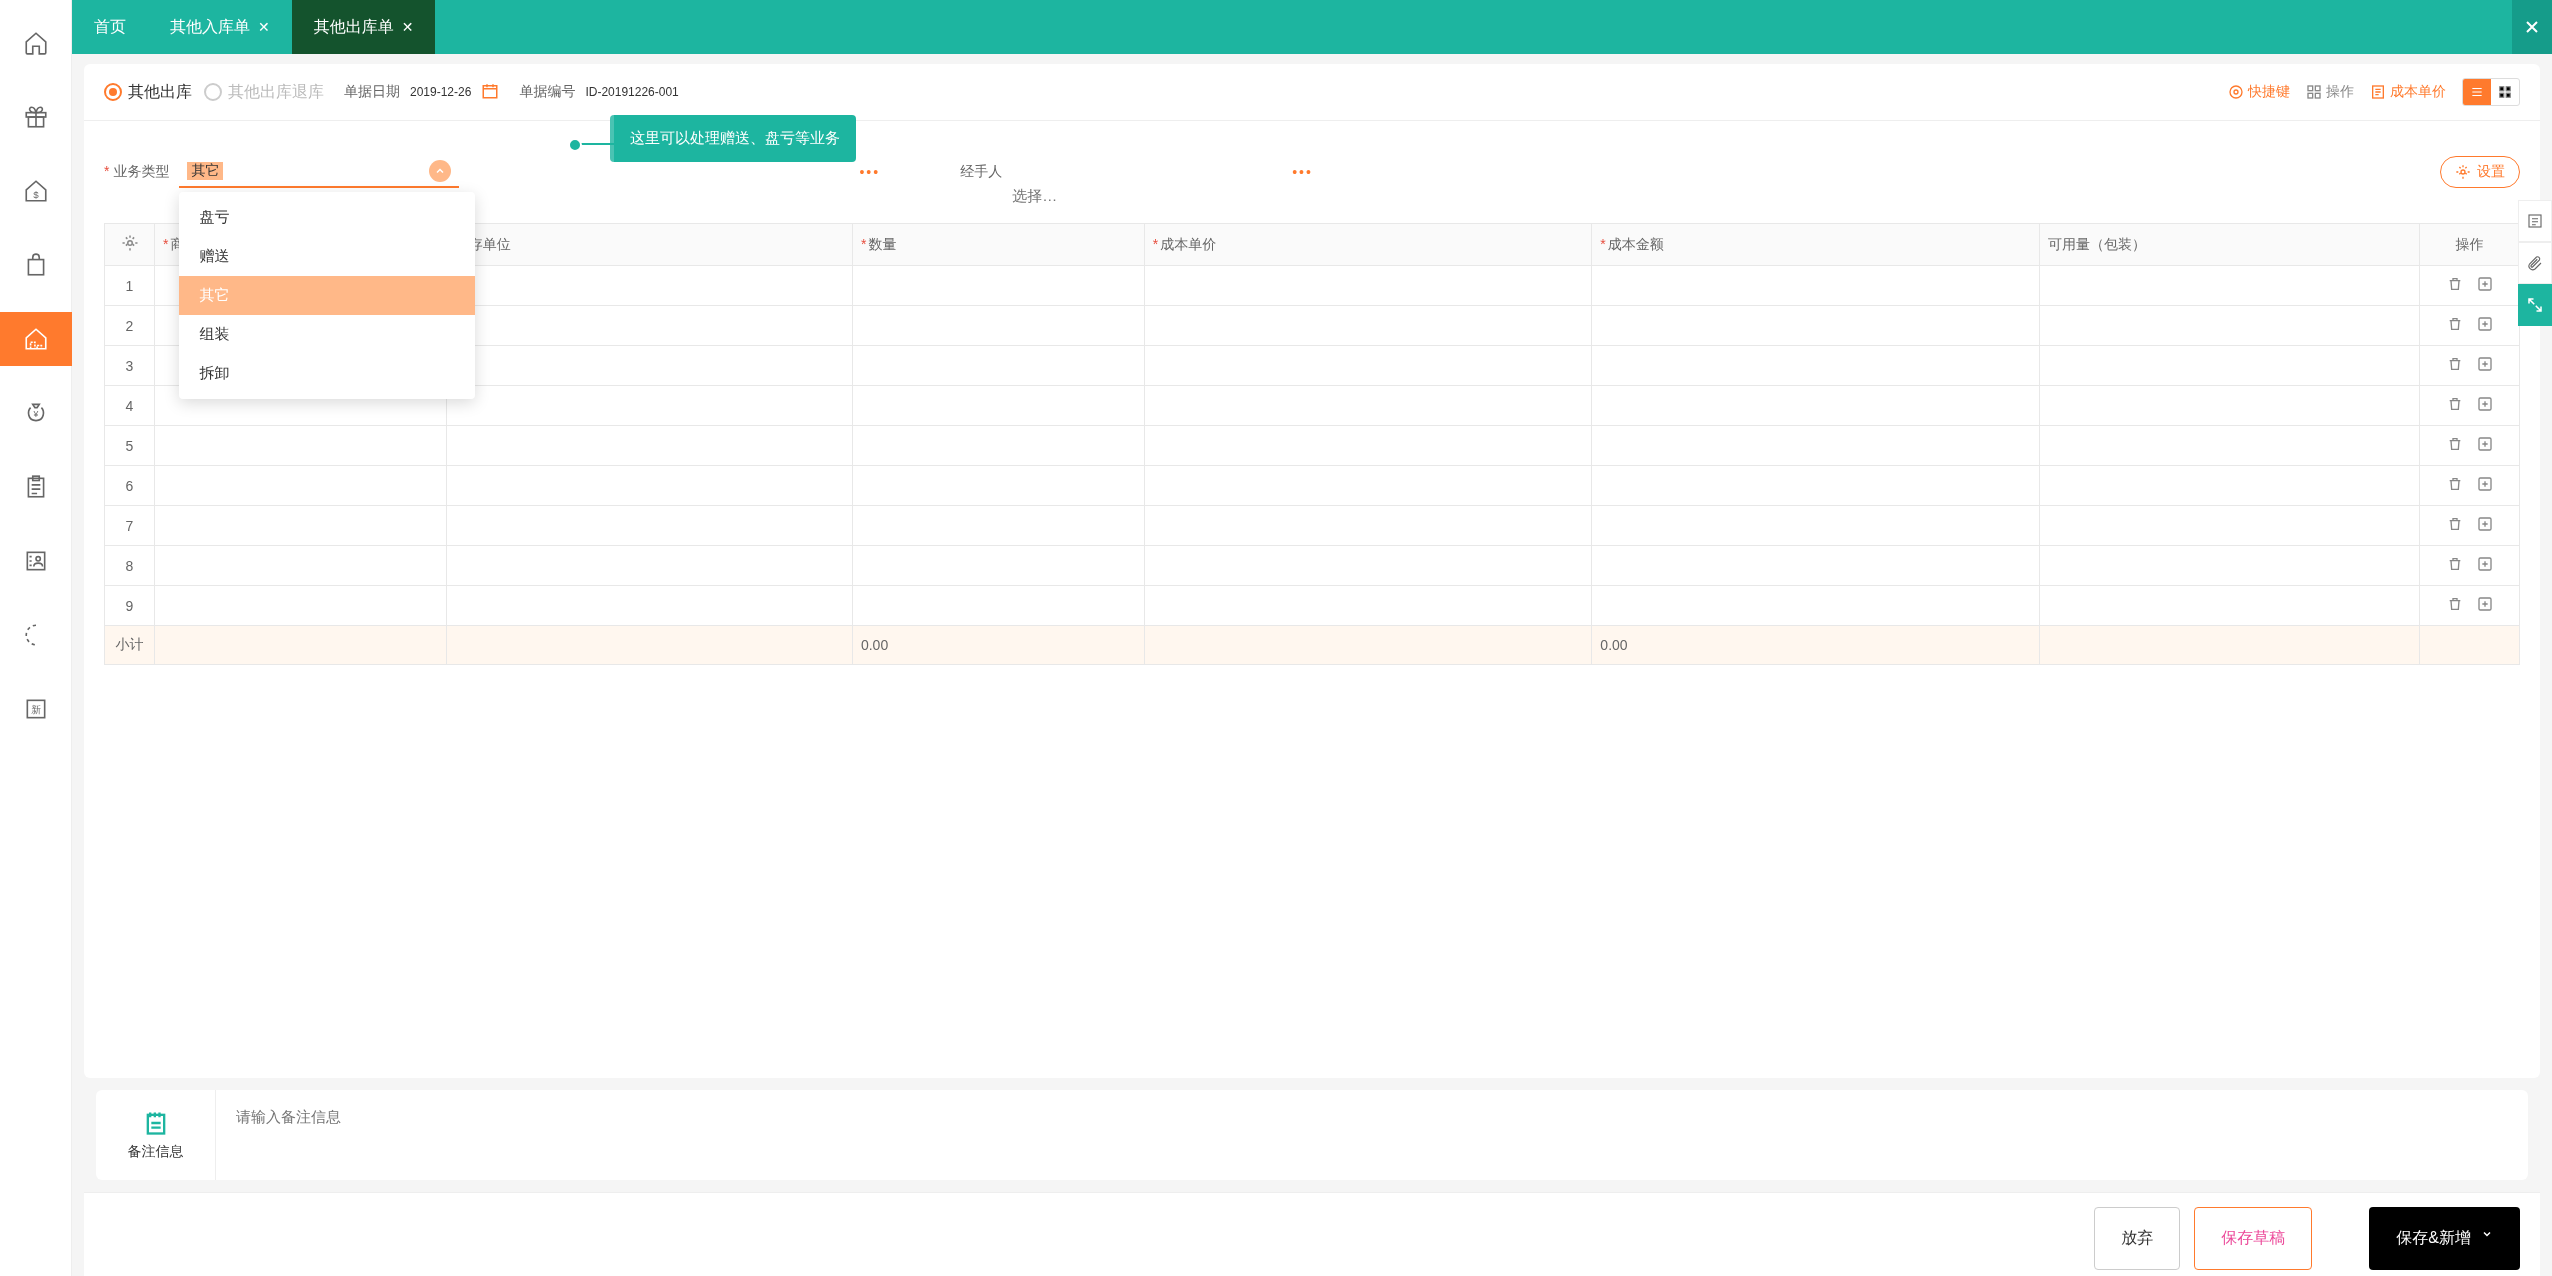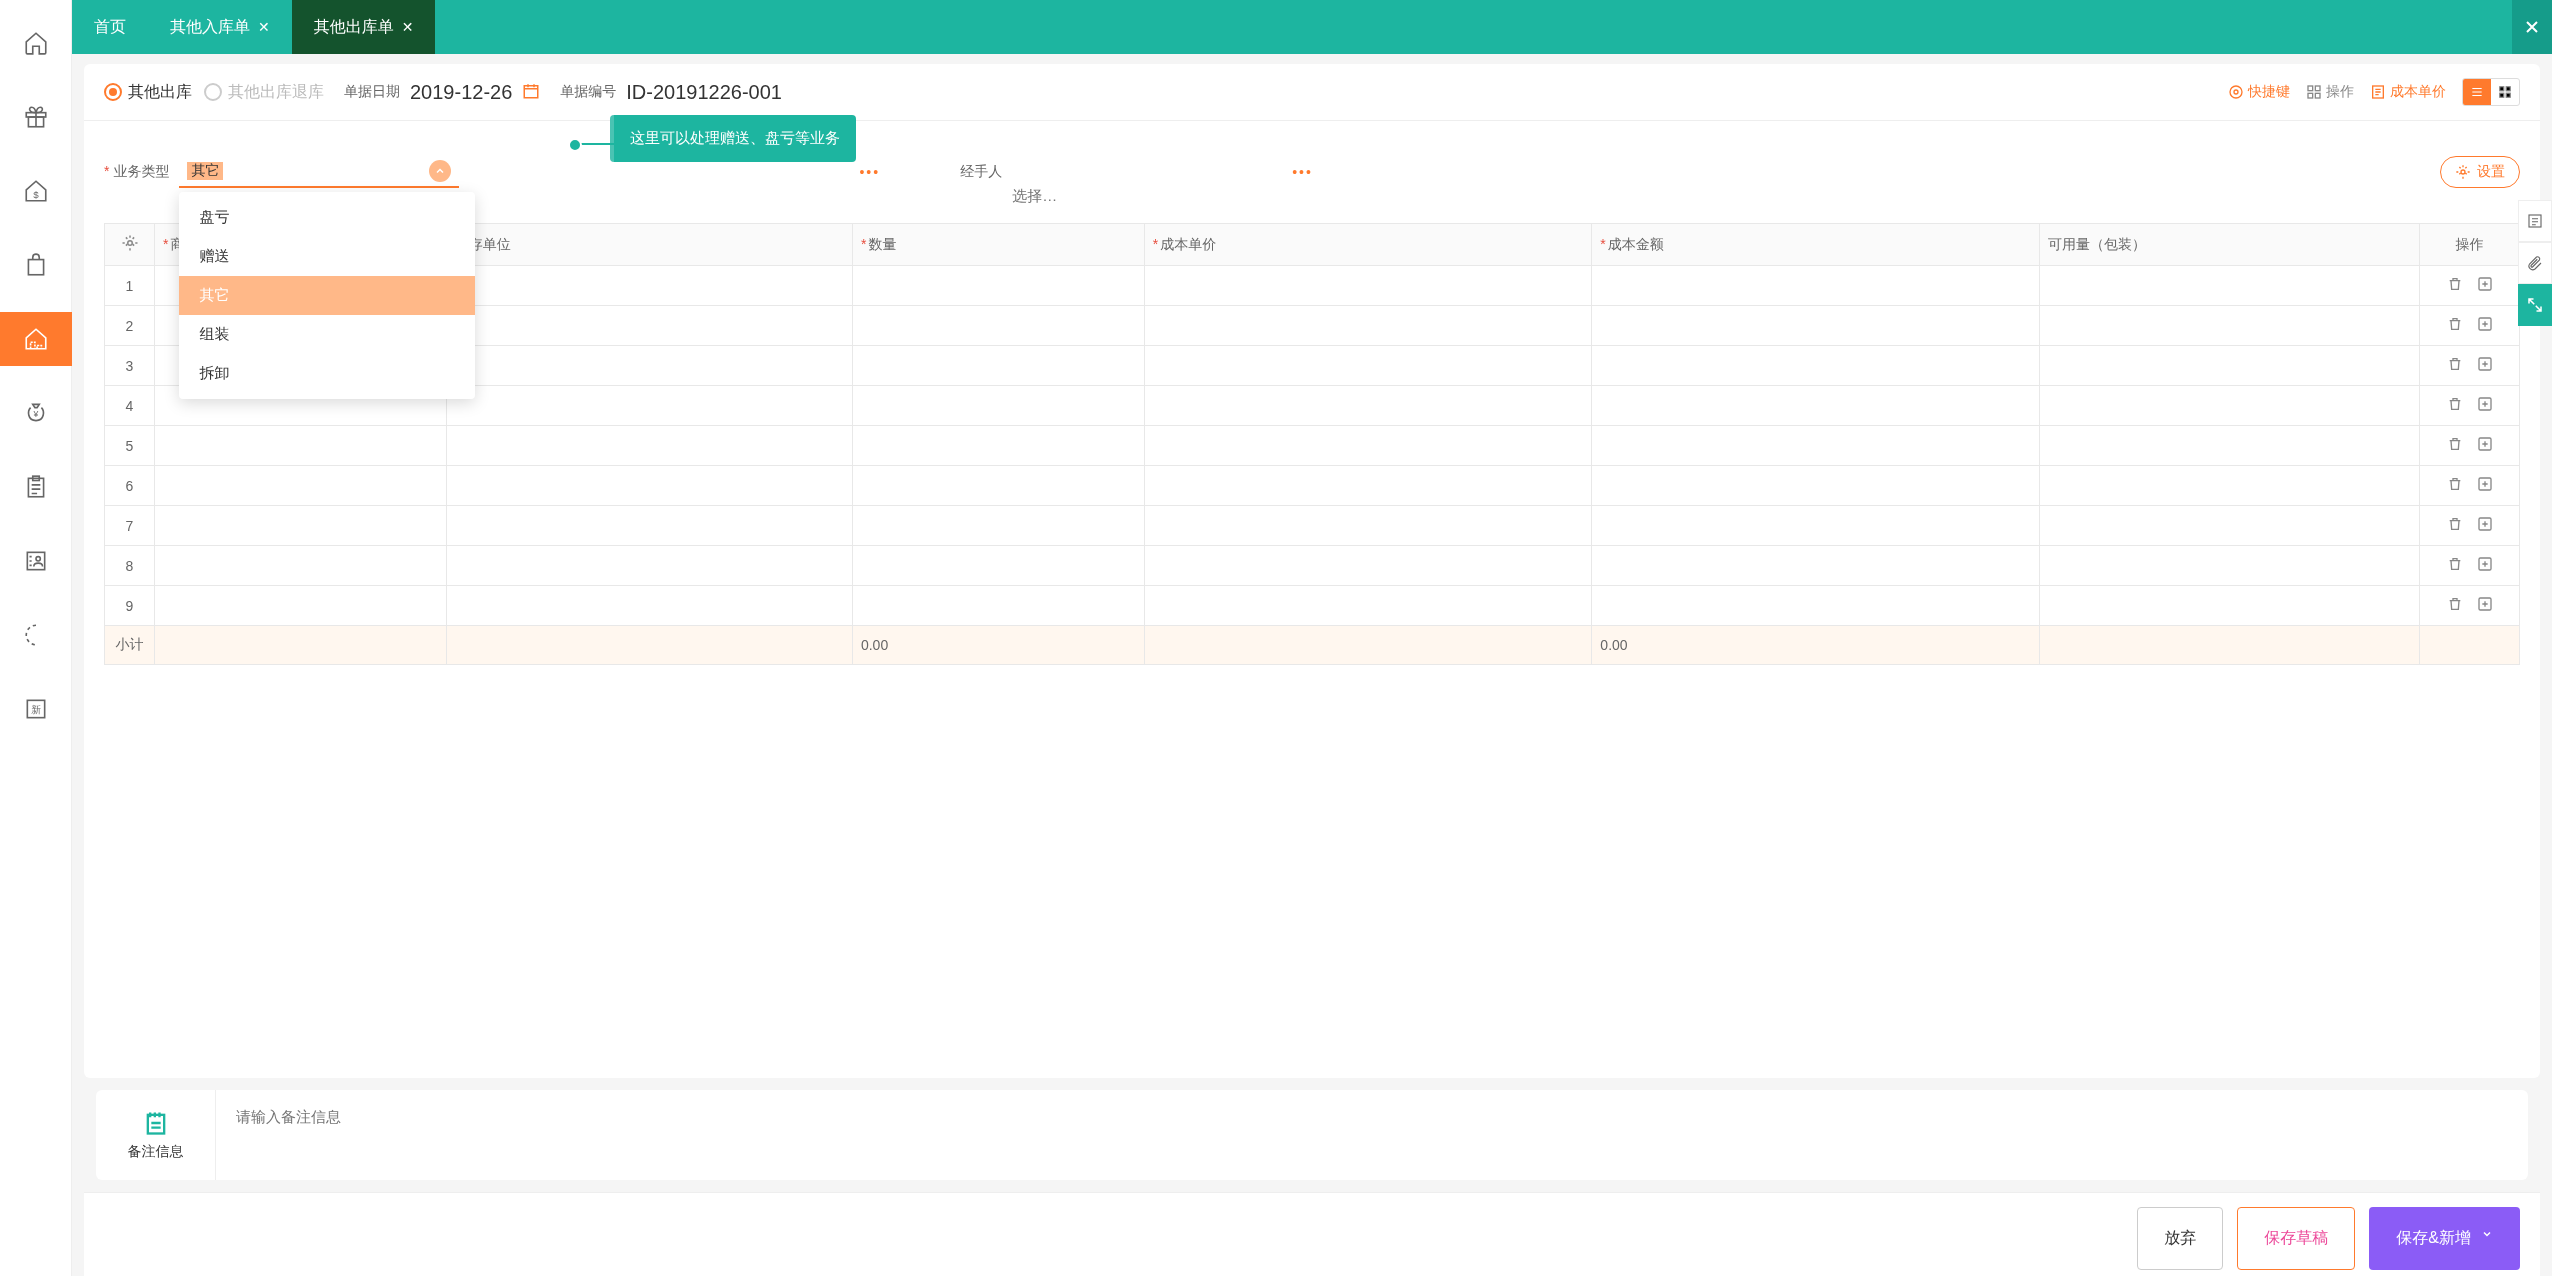--- a/index.html
+++ b/index.html
@@ -20,21 +20,21 @@
 .card { background: #fff; border-radius: 6px; flex: 1; display: flex; flex-direction: column; overflow: hidden; }
 .card-top { display: flex; align-items: center; padding: 14px 20px; gap: 20px; border-bottom: 1px solid #eee; }
 .radio-group { display: flex; gap: 12px; justify-content: center; }
 .radio-opt { display: flex; align-items: center; gap: 6px; cursor: pointer; font-size: 16px; }
 .radio-circle { width: 18px; height: 18px; border-radius: 50%; border: 2px solid #ccc; display: flex; align-items: center; justify-content: center; }
 .radio-opt.active .radio-circle { border-color: #ff7a2d; }
 .radio-opt.active .radio-circle::after { content: ""; width: 8px; height: 8px; border-radius: 50%; background: #ff7a2d; }
 .radio-opt.active span { color: #333; }
 .radio-opt:not(.active) span { color: #bbb; }
 .meta { display: flex; align-items: center; gap: 10px; color: #666; }
-.meta .val { color: #333; font-size: 20px; }
+.meta .val { color: #333; font-size: 12px; }
 .cal-icon { color: #ff7a2d; }
 .card-top-right { margin-left: auto; display: flex; align-items: center; gap: 16px; }
 .orange-link { color: #ff7a2d; display: flex; align-items: center; gap: 4px; cursor: pointer; }
 .grey-link { color: #888; display: flex; align-items: center; gap: 4px; cursor: pointer; }
 .view-toggle { display: flex; border: 1px solid #ddd; border-radius: 3px; overflow: hidden; }
 .view-toggle div { width: 28px; height: 26px; display: flex; align-items: center; justify-content: center; cursor: pointer; }
 .view-toggle div.active { background: #ff7a2d; }
 .form-row { display: flex; align-items: center; padding: 18px 20px; gap: 40px; position: relative; }
 .field { display: flex; align-items: center; gap: 10px; position: relative; }
 .req { color: #e74c3c; margin-right: 4px; }
@@ -63,21 +63,21 @@
 tfoot td { background: #fff7ef; color: #666; }
 .notes-section { margin: 12px; background: #fff; border-radius: 6px; display: flex; align-items: stretch; min-height: 90px; }
 .notes-label { width: 120px; display: flex; flex-direction: column; align-items: center; justify-content: center; border-right: 1px solid #eee; gap: 6px; }
 .notes-label svg { stroke: #1db5a0; }
 .notes-input { flex: 1; padding: 18px 20px; }
 .notes-input input { width: 100%; border: none; outline: none; font-size: 15px; }
 .footer-bar { background: #fff; padding: 14px 20px 6px 20px; display: flex; justify-content: flex-end; gap: 14px; border-top: 1px solid #eee; }
 .btn { padding: 20px 26px; border-radius: 4px; font-size: 16px; cursor: pointer; border: 1px solid transparent; }
 .btn-plain { background: #fff; border-color: #ccc; color: #333; }
 .btn-outline { background: #fff; border-color: #ff7a2d; color: #ec4899; }
-.btn-primary { background: #8b5cf6; color: #fff; display: flex; gap: 10px; }
+.btn-primary { background: #000000; color: #fff; display: flex; gap: 10px; margin-left: 43px; }
 .right-rail { position: absolute; right: 0; top: 200px; display: flex; flex-direction: column; gap: 0; }
 .right-rail div { width: 34px; height: 42px; background: #fff; border: 1px solid #eee; display: flex; align-items: center; justify-content: center; cursor: pointer; }
 .right-rail div.accent { background: #1db5a0; border-color: #1db5a0; }
 .icon-line { stroke: #666; stroke-width: 1.5; fill: none; }
 </style>
 </head>
 <body>
 
 <div class="app">
   <div class="left-sidebar">

